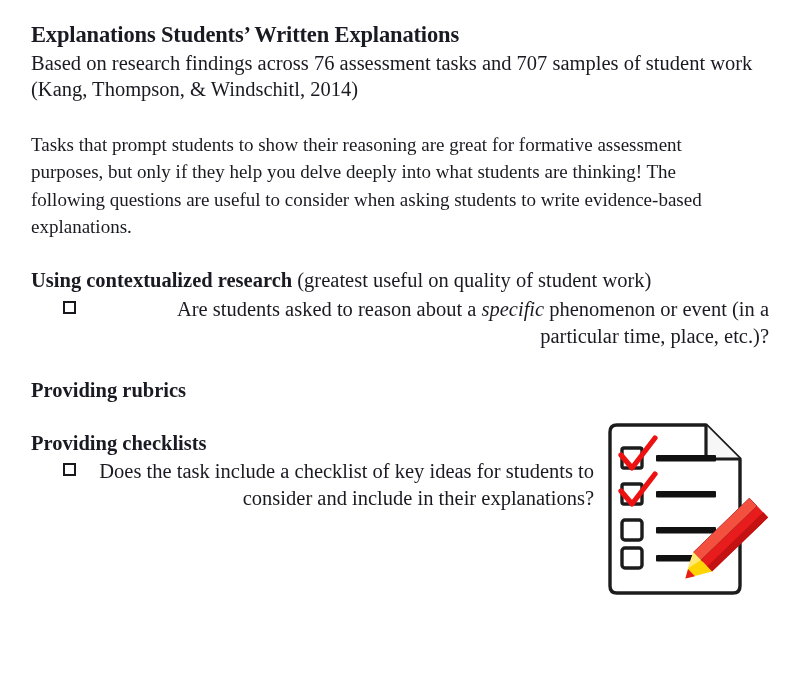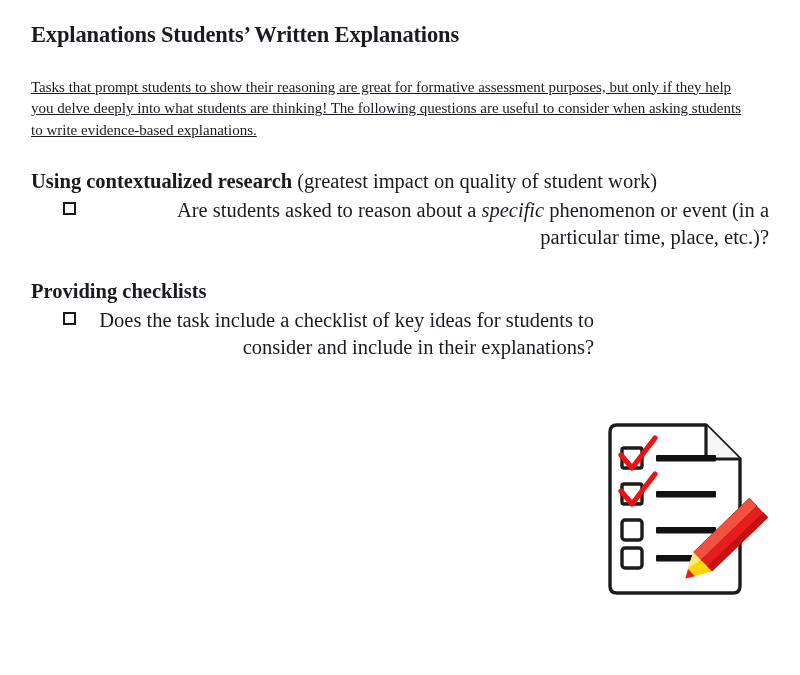--- a/index.html
+++ b/index.html
@@ -33,25 +33,24 @@
   }
 
   .doc-subtitle {
     font-size: 20.5px;
     line-height: 1.30;
     margin: 0;
     max-width: 730px;
   }
 
   .intro {
-    font-size: 15px;
+    font-size: 19px;
     line-height: 1.44;
     margin: 28px 0 0 0;
     max-width: 712px;
-    text-decoration: underline;
   }
 
   .section {
     margin-top: 27px;
   }
   .section.tight { margin-top: 26px; }
 
   .section-heading {
     font-size: 20.5px;
     line-height: 1.30;
@@ -105,36 +104,40 @@
   }
   .illustration svg { display: block; }
 </style>
 </head>
 <body>
 
 <div class="page">
 
   <h1 class="doc-title">Explanations Students’ Written Explanations</h1>
 
+  <p class="doc-subtitle w-wide">Based on research findings across 76 assessment tasks and 707 samples of student work (Kang, Thompson, &amp; Windschitl, 2014)</p>
 
   <p class="intro">Tasks that prompt students to show their reasoning are great for formative assessment purposes, but only if they help you delve deeply into what students are thinking!  The following questions are useful to consider when asking students to write evidence-based explanations.</p>
 
   <div class="section">
     <p class="section-heading">
-      <span>Using contextualized research</span><span class="normal"> (greatest impact on quality of student work)</span>
+      <span>Using contextualized research</span><span class="normal"> (greatest useful on quality of student work)</span>
     </p>
     <ul class="checklist">
       <li class="w-full">
         <span class="box-bullet"></span>
         <span>Are students asked to reason about a </span><em class="italic">specific</em><span> phenomenon or event (in a particular time, place, etc.)?</span>
       </li>
     </ul>
   </div>
 
   <div class="section">
+    <p class="section-heading">
+      <span>Providing rubrics</span><span class="normal"></span>
+    </p>
   </div>
 
   <div class="section tight">
     <p class="section-heading">
       <span>Providing checklists</span><span class="normal"></span>
     </p>
     <ul class="checklist">
       <li class="w-narrow">
         <span class="box-bullet"></span>
         <span>Does the task include a checklist of key ideas for students to consider and include in their explanations?</span>

